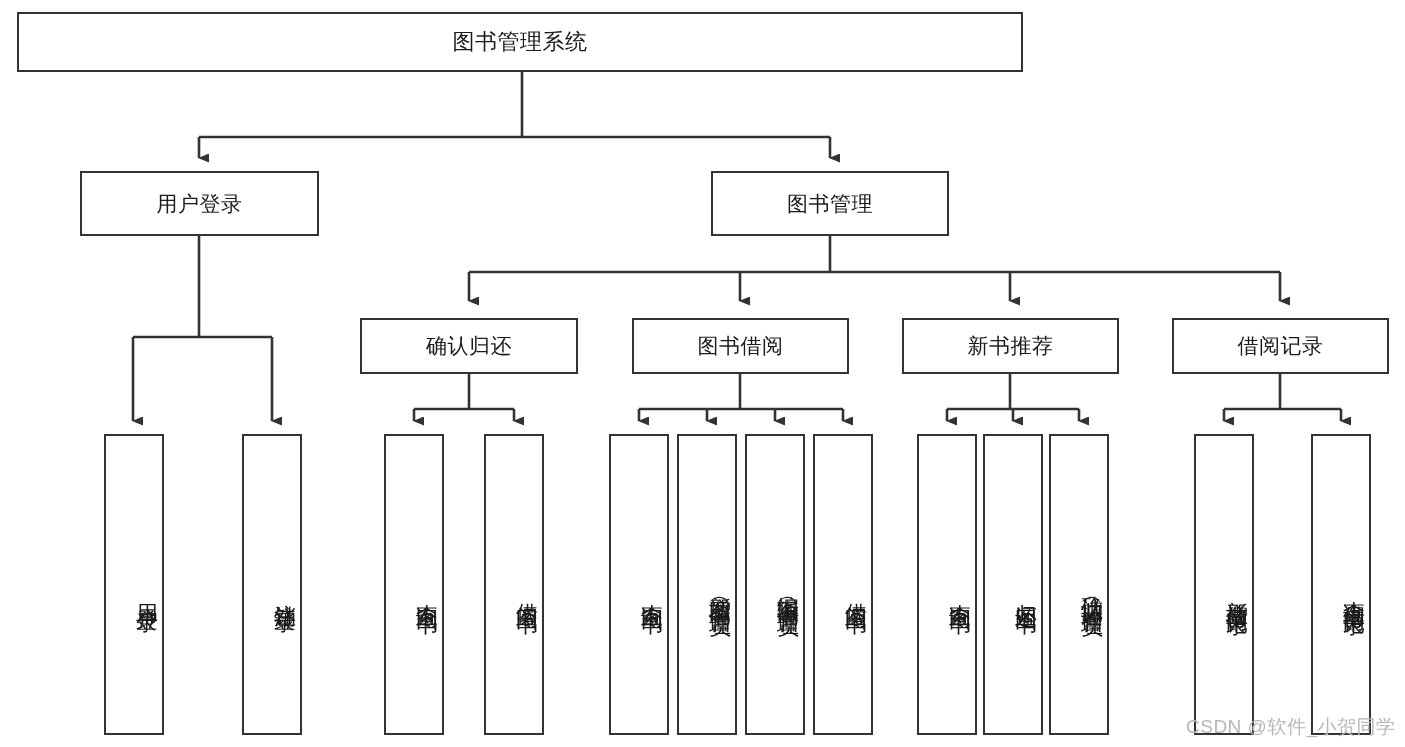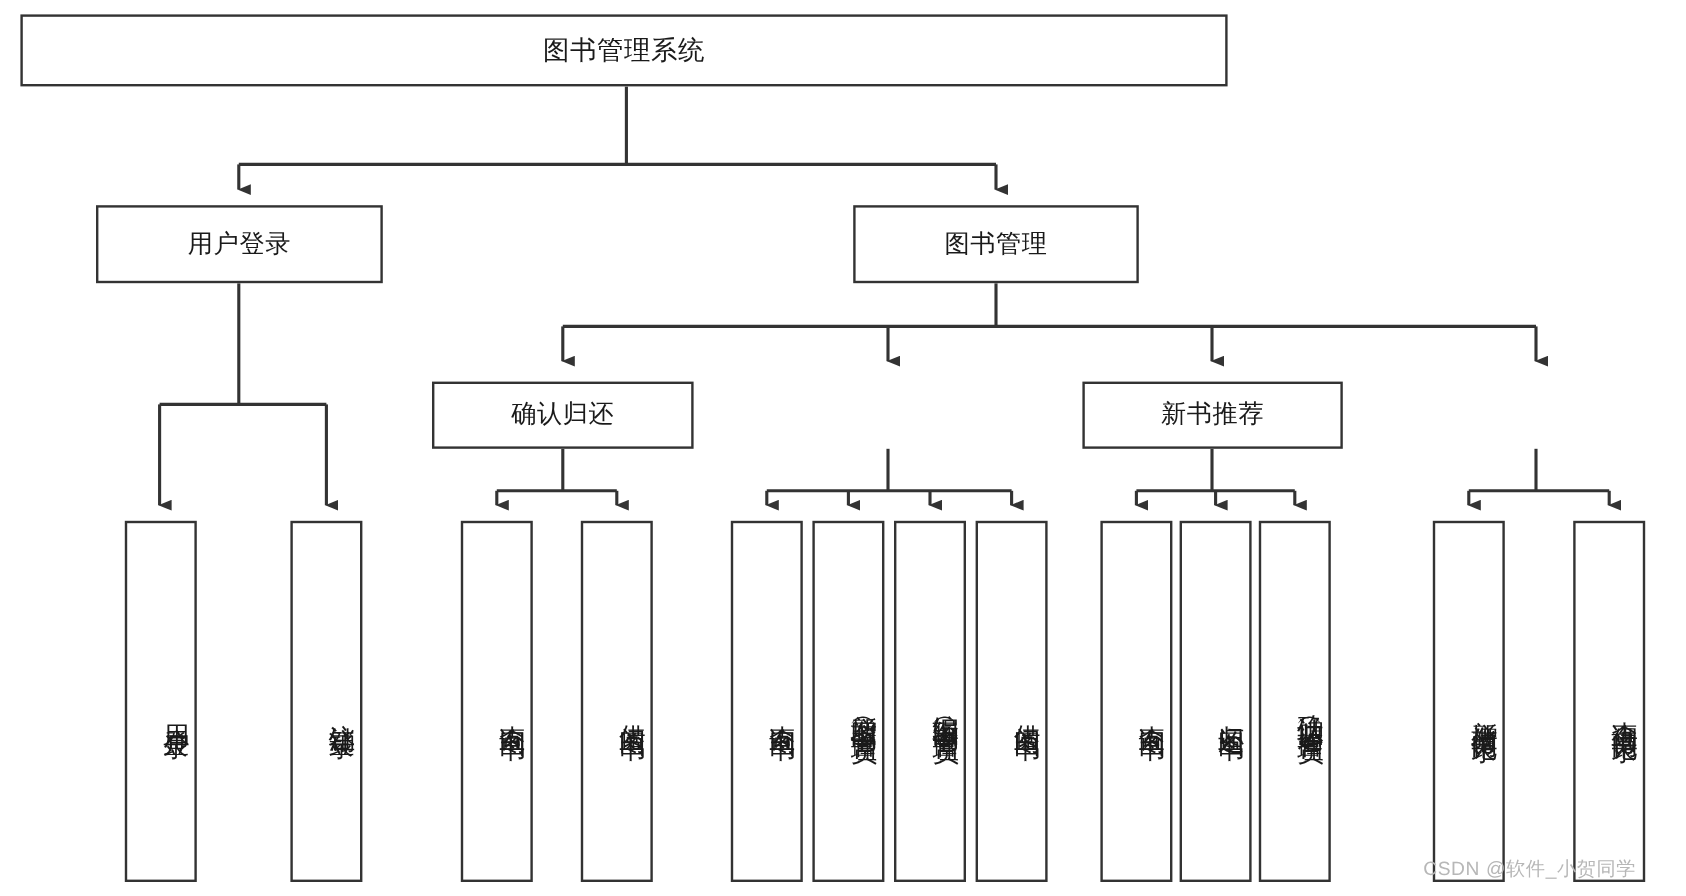--- a/index.html
+++ b/index.html
@@ -55,21 +55,21 @@
   }
   .node-leaf > .leaf-text {
     writing-mode: vertical-rl;
     text-orientation: upright;
     white-space: nowrap;
   }
   #watermark {
     position: absolute;
     left: 1186px;
     top: 714px;
-    font-size: 16px;
+    font-size: 19px;
     color: #b7b7b7;
     letter-spacing: 0.5px;
     white-space: nowrap;
   }
 </style>
 </head>
 <body>
 
 <div id="diagram-root">
 
@@ -132,25 +132,31 @@
   </div>
 
   <div class="node node-horizontal" style="left:711px; top:171px; width:238px; height:65px;">
     <span>图书管理</span>
   </div>
 
   <div class="node node-horizontal" style="left:360px; top:318px; width:218px; height:56px;">
     <span>确认归还</span>
   </div>
 
+  <div class="node node-horizontal" style="left:632px; top:318px; width:217px; height:56px;">
+    <span>图书借阅</span>
+  </div>
 
   <div class="node node-horizontal" style="left:902px; top:318px; width:217px; height:56px;">
     <span>新书推荐</span>
   </div>
 
+  <div class="node node-horizontal" style="left:1172px; top:318px; width:217px; height:56px;">
+    <span>借阅记录</span>
+  </div>
 
   <div class="node node-leaf" style="left:104px; top:434px; width:60px; height:301px;">
     <span class="leaf-text">用户登录</span>
   </div>
 
   <div class="node node-leaf" style="left:242px; top:434px; width:60px; height:301px;">
     <span class="leaf-text">注销登录</span>
   </div>
 
   <div class="node node-leaf" style="left:384px; top:434px; width:60px; height:301px;">

